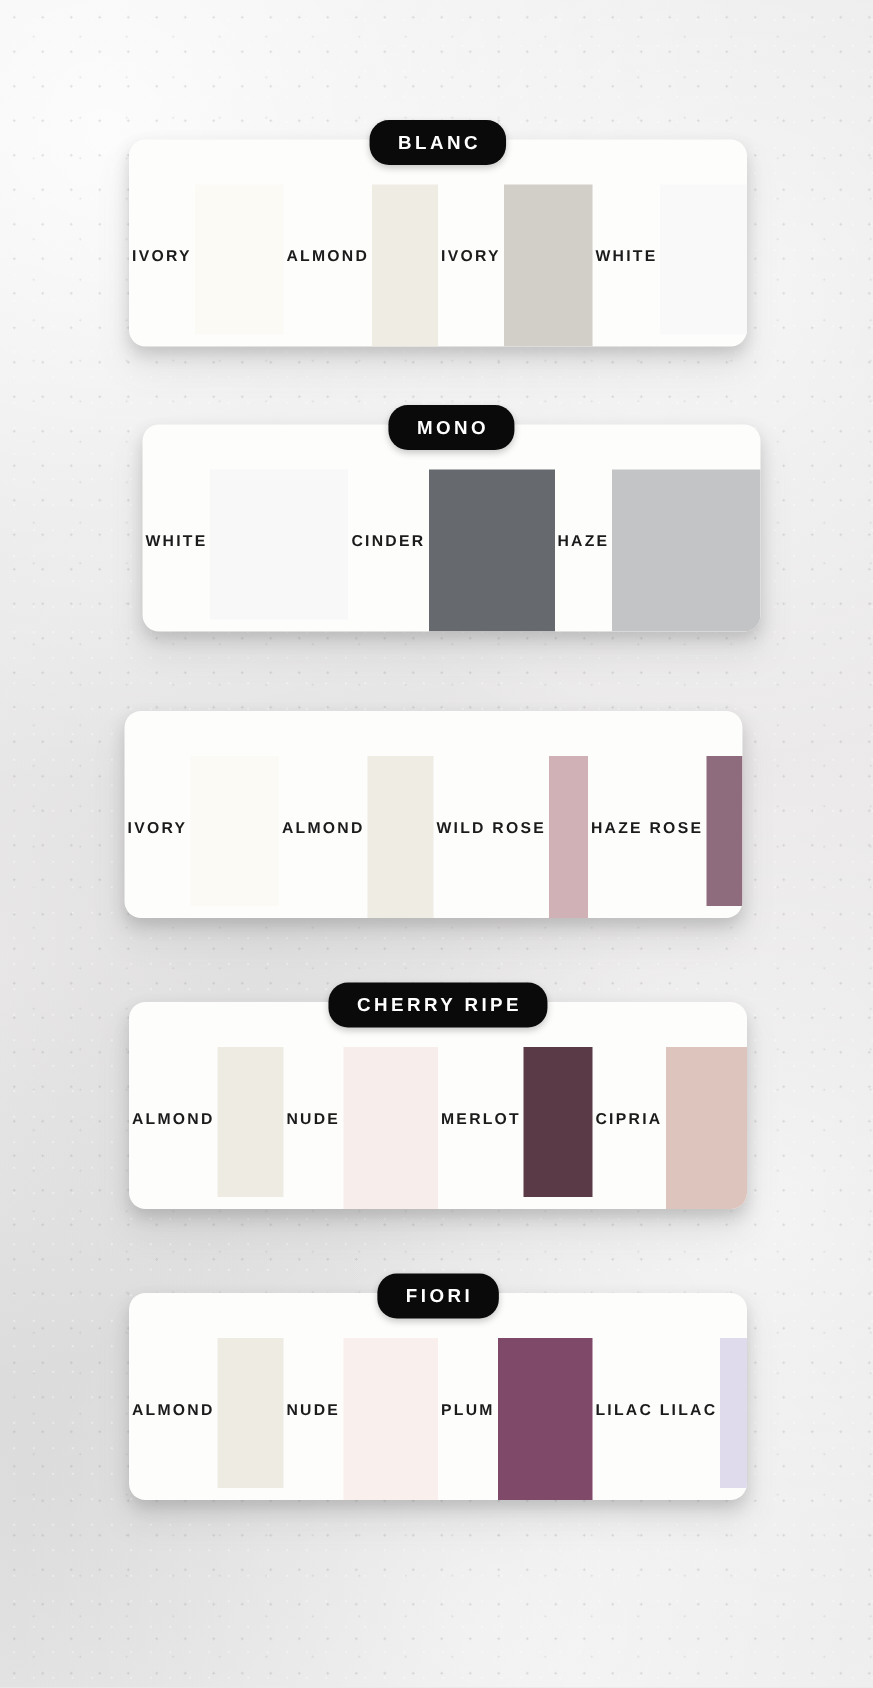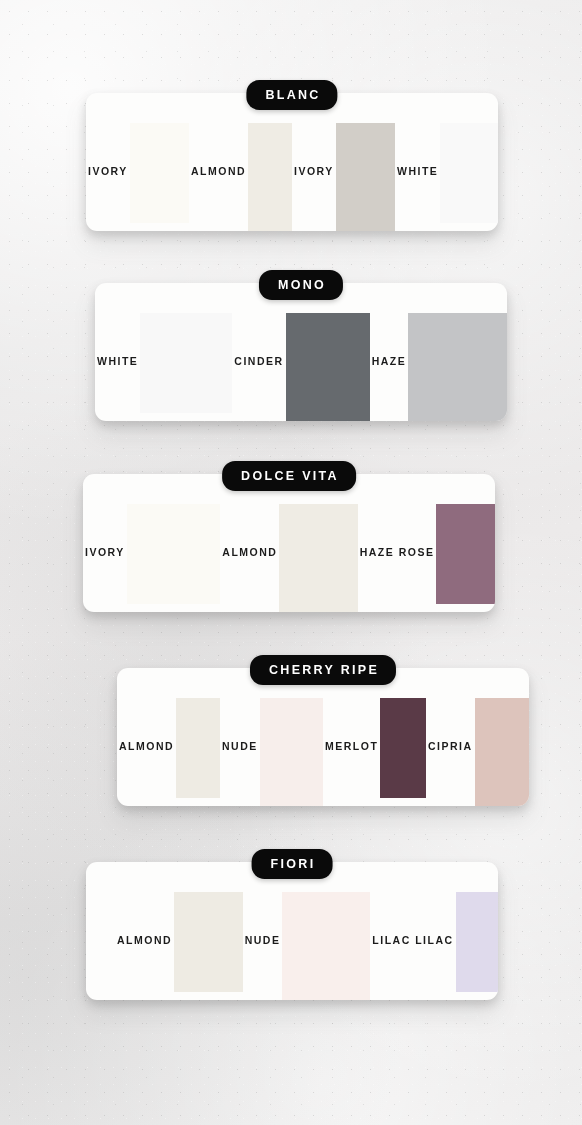--- a/index.html
+++ b/index.html
@@ -62,22 +62,22 @@
     box-shadow:
        0 5px 10px rgba(90,90,90,0.24),
        0 14px 22px rgba(110,110,110,0.13);
     overflow: visible;
   }
 
   
   .palette-card[data-index="0"] { left: 86px; top: 93px;  }
   .palette-card[data-index="1"] { left: 83px; top: 283px; margin-left: 12px; }
   .palette-card[data-index="2"] { left: 83px; top: 474px; }
-  .palette-card[data-index="3"] { left: 86px; top: 668px; margin-left: 31px; }
-  .palette-card[data-index="4"] { left: 86px; top: 862px; padding-left: 29px; }
+  .palette-card[data-index="3"] { left: 86px; top: 668px; }
+  .palette-card[data-index="4"] { left: 86px; top: 862px; }
 
   .palette-title {
     position: absolute;
     top: -13px;
     left: 50%;
     transform: translateX(-50%);
     background: #0a0a0a;
     color: #ffffff;
     font-size: 12.5px;
     font-weight: bold;
@@ -169,30 +169,33 @@
           <div class="swatch-label">CINDER</div>
           <div class="swatch-chip" style="background-color: rgb(102, 106, 110);"></div>
         </div>
         <div class="swatch-cell" data-col="1">
           <div class="swatch-label">HAZE</div>
           <div class="swatch-chip" style="background-color: rgb(195, 196, 198);"></div>
         </div>
       </div>
     </div>
     <div class="palette-card" data-index="2">
-      <div class="palette-title">DOLCE VITA</div>
       <div class="swatch-row">
         <div class="swatch-cell" data-col="0">
           <div class="swatch-label">IVORY</div>
           <div class="swatch-chip" style="background-color: rgb(251, 250, 245);"></div>
         </div>
         <div class="swatch-cell" data-col="1">
           <div class="swatch-label">ALMOND</div>
           <div class="swatch-chip" style="background-color: rgb(239, 236, 228);"></div>
         </div>
+        <div class="swatch-cell" data-col="2">
+          <div class="swatch-label">WILD ROSE</div>
+          <div class="swatch-chip" style="background-color: rgb(208, 178, 182);"></div>
+        </div>
         <div class="swatch-cell" data-col="3">
           <div class="swatch-label">HAZE ROSE</div>
           <div class="swatch-chip" style="background-color: rgb(143, 107, 126);"></div>
         </div>
       </div>
     </div>
     <div class="palette-card" data-index="3">
       <div class="palette-title">CHERRY RIPE</div>
       <div class="swatch-row">
         <div class="swatch-cell" data-col="0">
@@ -217,19 +220,23 @@
       <div class="palette-title">FIORI</div>
       <div class="swatch-row">
         <div class="swatch-cell" data-col="0">
           <div class="swatch-label">ALMOND</div>
           <div class="swatch-chip" style="background-color: rgb(238, 235, 227);"></div>
         </div>
         <div class="swatch-cell" data-col="1">
           <div class="swatch-label">NUDE</div>
           <div class="swatch-chip" style="background-color: rgb(249, 239, 236);"></div>
         </div>
+        <div class="swatch-cell" data-col="2">
+          <div class="swatch-label">PLUM</div>
+          <div class="swatch-chip" style="background-color: rgb(127, 74, 106);"></div>
+        </div>
         <div class="swatch-cell" data-col="3">
           <div class="swatch-label">LILAC LILAC</div>
           <div class="swatch-chip" style="background-color: rgb(223, 218, 236);"></div>
         </div>
       </div>
     </div>
   </div>
 
 </body></html>

